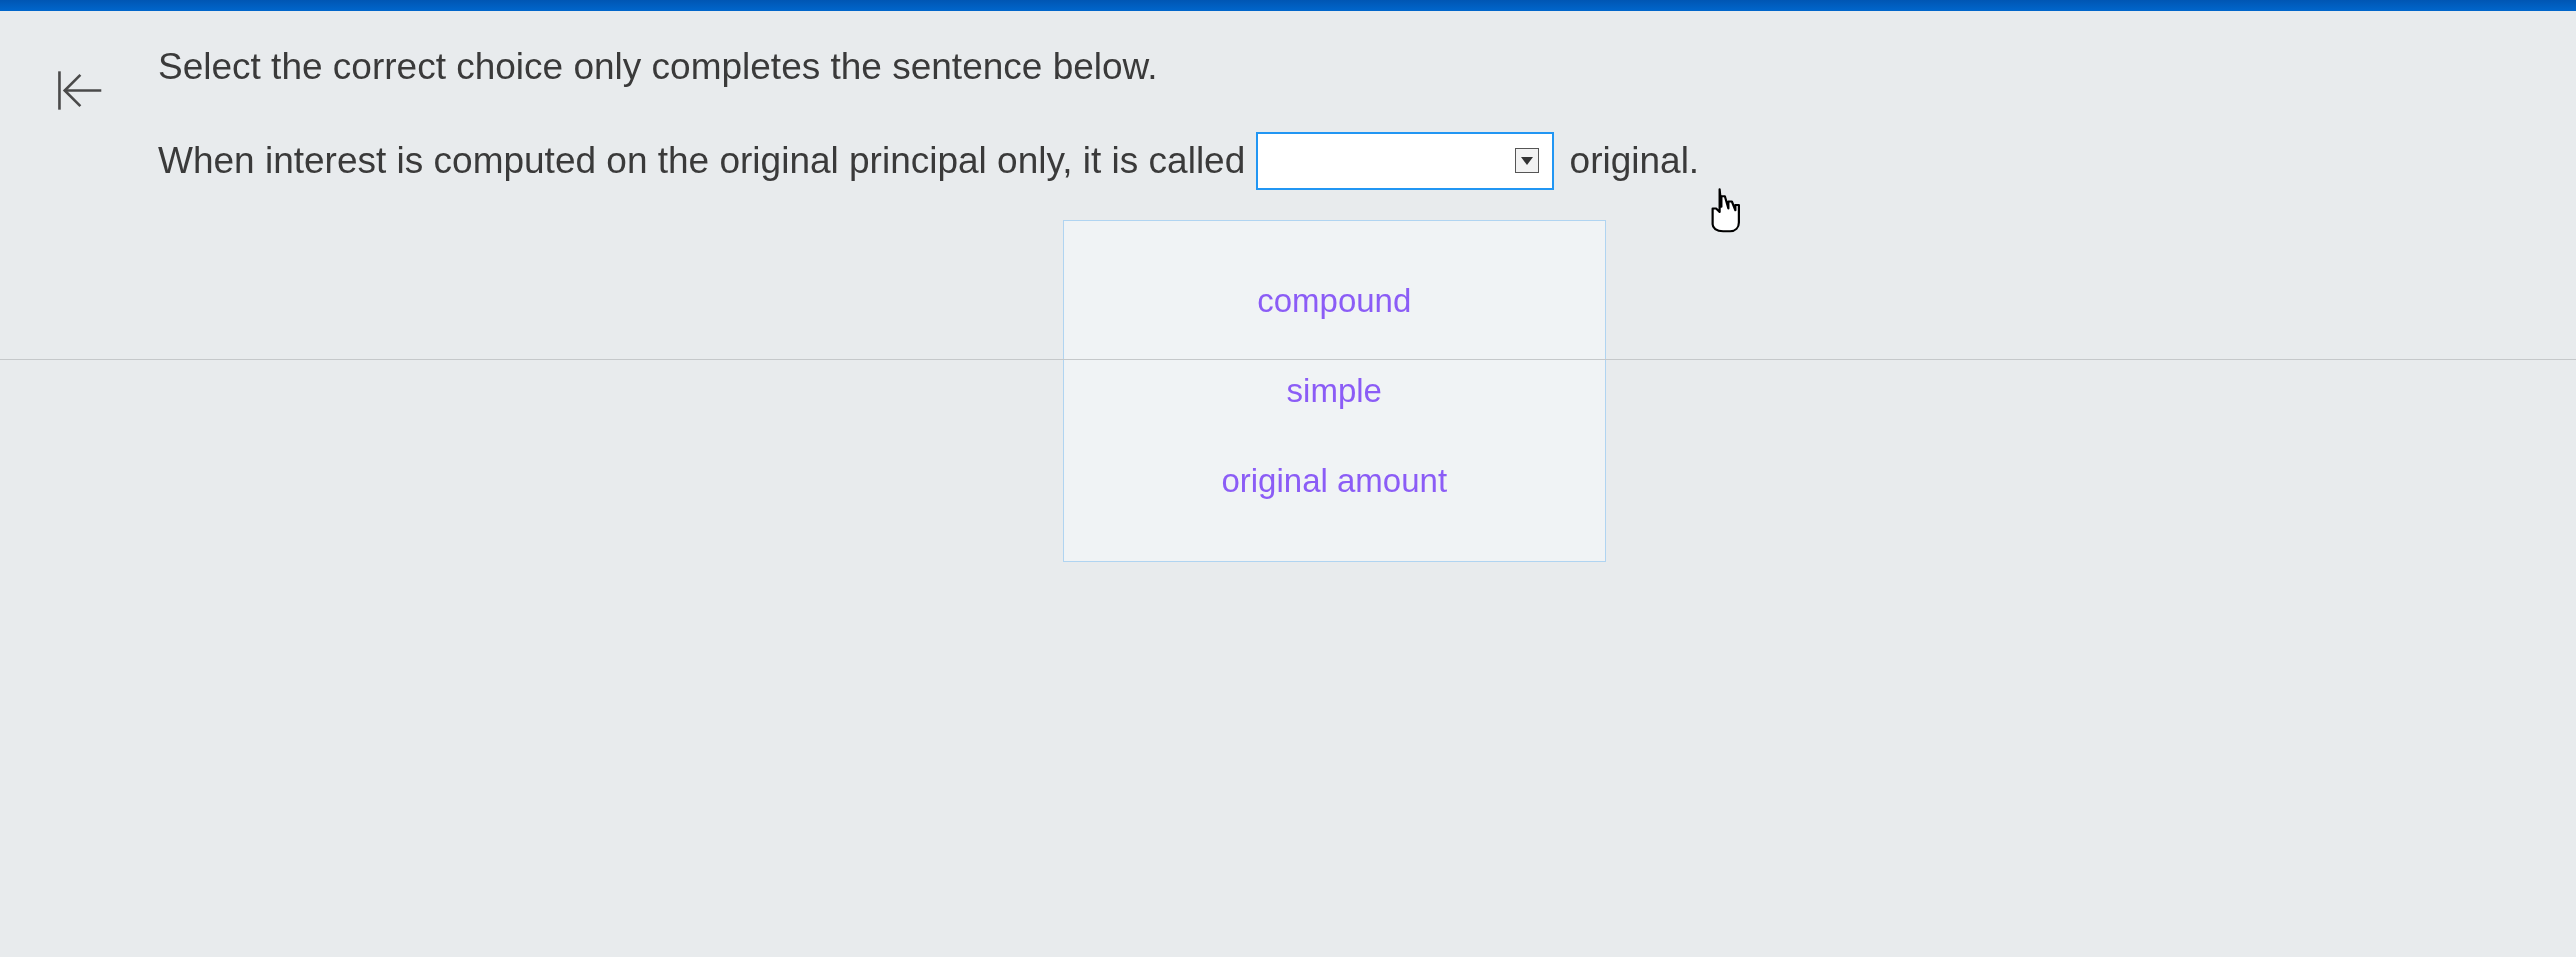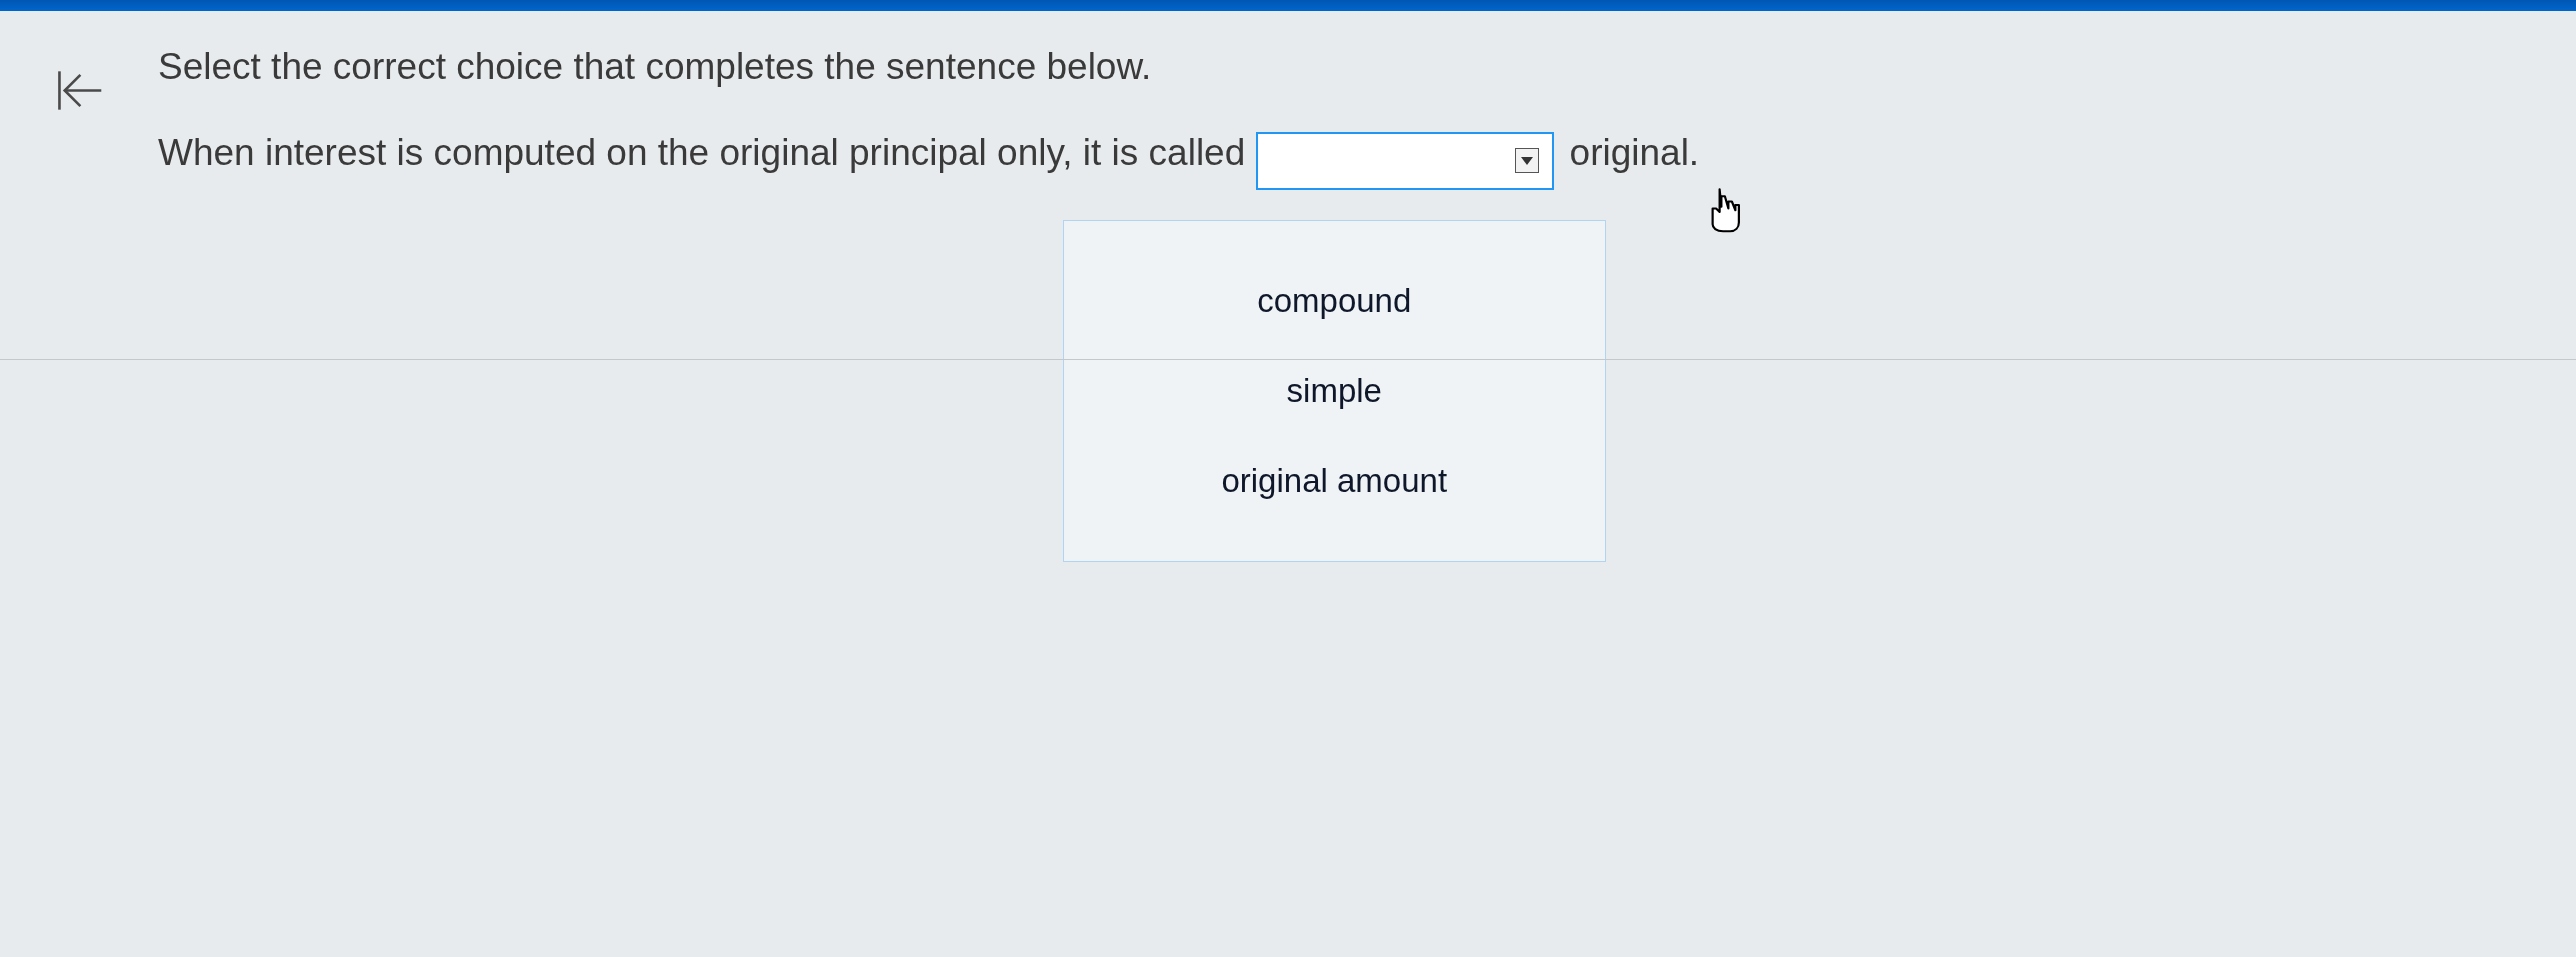--- a/index.html
+++ b/index.html
@@ -43,20 +43,21 @@
       flex: 1;
       padding-top: 35px;
     }
     .instruction {
       font-size: 37px;
       color: #3a3a3a;
       margin-bottom: 44px;
     }
     .sentence-row {
       display: flex;
+      align-items: center;
       font-size: 37px;
       color: #3a3a3a;
     }
     .sentence-before {
       margin-right: 10.5px;
     }
     .dropdown-wrapper {
       position: relative;
       display: inline-block;
     }
@@ -96,21 +97,21 @@
       position: absolute;
       top: 88px;
       left: -193px;
       width: 543px;
       background: rgba(240, 243, 245, 0.95);
       border: 1.8px solid #b0d4f1;
       padding: 35px 0;
     }
     .dropdown-option {
       font-size: 33px;
-      color: #0f172a;
+      color: #8b5cf6;
       text-align: center;
       padding: 26px 8.8px;
       cursor: pointer;
     }
     .cursor-overlay {
       position: absolute;
       left: 1702px;
       top: 184px;
       width: 44px;
       height: 49px;
@@ -137,21 +138,21 @@
 <div class="content-row">
   <div class="back-column">
     <svg class="back-icon" viewBox="0 0 70 60">
       <line x1="12" y1="8" x2="12" y2="52"></line>
       <line x1="60" y1="30" x2="18" y2="30"></line>
       <polyline points="36,12 18,30 36,48"></polyline>
     </svg>
   </div>
 
   <div class="main-area">
-    <div class="instruction">Select the correct choice that completes the sentence below.</div>
+    <div class="instruction">Select the correct choice only completes the sentence below.</div>
 
     <div class="sentence-row">
       <span class="sentence-before">When interest is computed on the original principal only, it is called</span>
 
       <div class="dropdown-wrapper">
         <div class="dropdown-field">
           <span></span>
           <span class="dropdown-caret"></span>
         </div>
 

